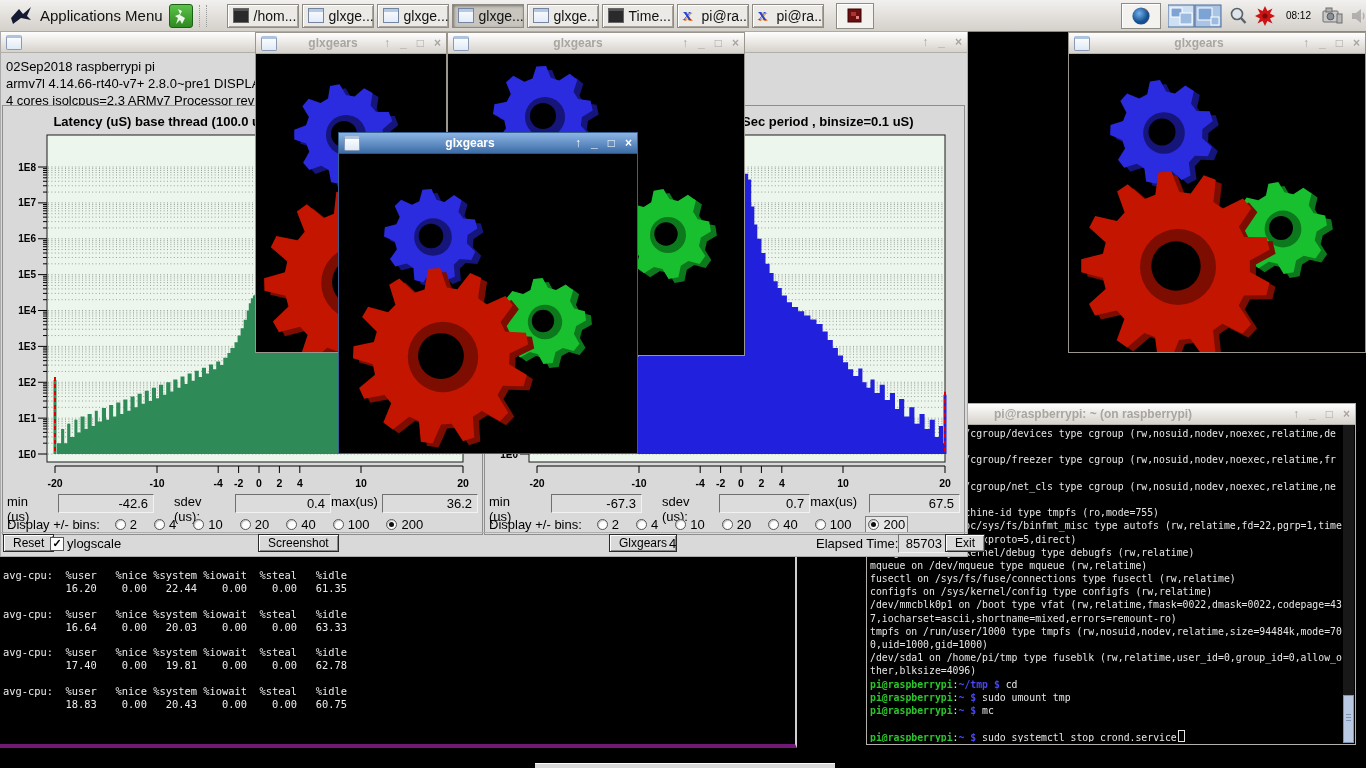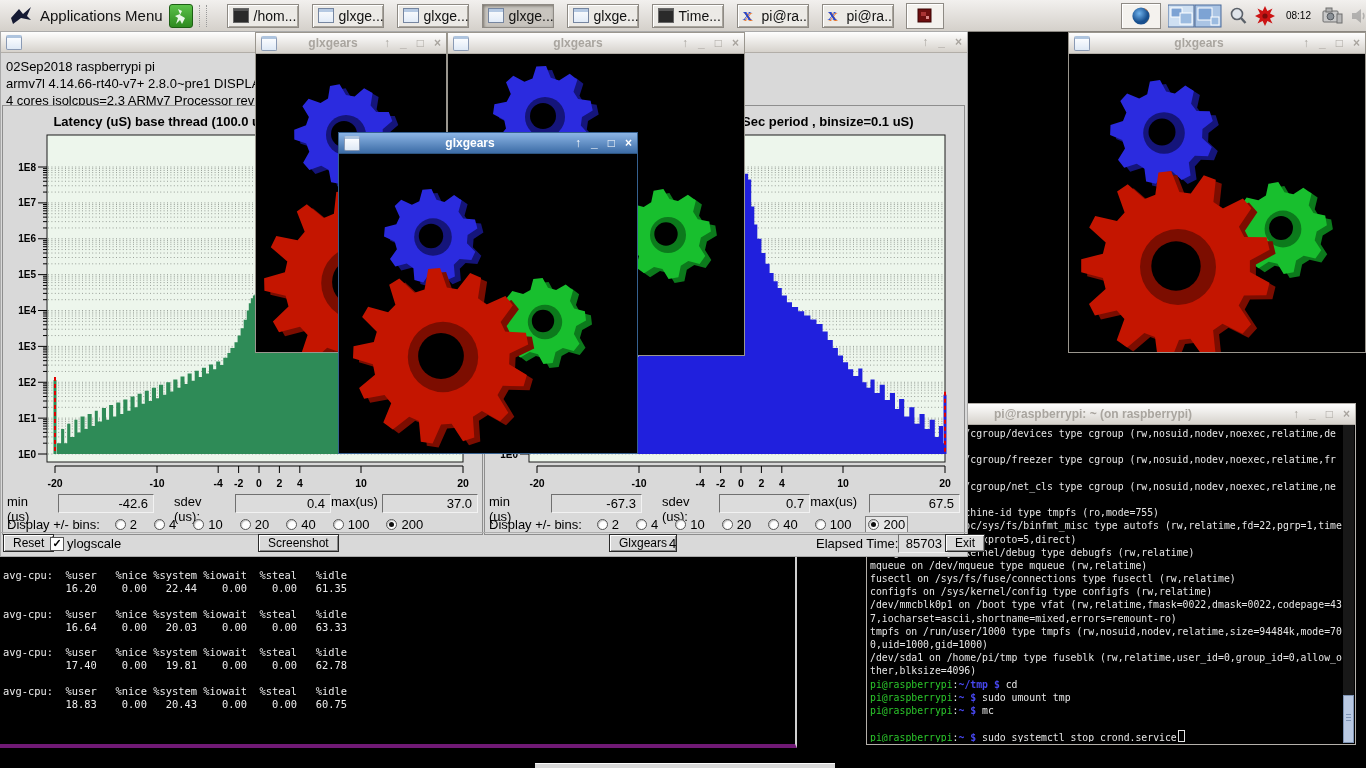--- a/index.html
+++ b/index.html
@@ -2,21 +2,21 @@
 <html><head>
 <meta charset="utf-8">
 <style>
   html,body{margin:0;padding:0}
   body{width:1366px;height:768px;background:#000;font-family:"Liberation Sans",sans-serif;position:relative;overflow:hidden}
   .win{position:absolute;box-sizing:border-box}
   
   #taskbar{left:0;top:0;width:1366px;height:31px;background:linear-gradient(#f2f0ee,#d4d0ca);border-bottom:1px solid #8a8680;display:flex;align-items:center;padding:0 4px;z-index:100}
   #appmenu{display:flex;align-items:center;gap:8px;font-size:15px;color:#111;padding:0 6px;height:100%}
   .grip{width:6px;height:22px;border-left:1px dotted #999;border-right:1px dotted #999;margin:0 6px}
-  #win-buttons{display:flex;gap:13px;margin-left:14px}
+  #win-buttons{display:flex;gap:3px;margin-left:14px}
   .tbtn{display:flex;align-items:center;gap:5px;height:24px;width:72px;box-sizing:border-box;padding:0 5px;background:#eceae6;border:1px solid #8e8a84;box-shadow:inset 1px 1px 0 #fff,inset -1px -1px 0 #a8a49c;font-size:14px;color:#111;white-space:nowrap;overflow:hidden}
   .tbtn.pressed{background:#c8c4be;box-shadow:inset 1px 1px 3px #77736b}
   .tbi{width:14px;height:13px;flex:0 0 auto;position:relative}
   .tbi.terminal-icon{background:#2a2a2a;border:1px solid #666;box-shadow:inset 0 2px 0 #555}
   .tbi.window-icon{background:linear-gradient(#fdfdfd,#e2ecf8);border:1px solid #7686a0;box-shadow:inset 0 3px 0 #b5c9e2}
   .tbi.xterm-icon{font-weight:bold;font-size:13px;line-height:13px;color:#2244cc;text-shadow:1px 1px 0 #e8742a;font-family:"Liberation Serif",serif}
   #tray{margin-left:auto;display:flex;align-items:center;gap:7px;padding-right:2px}
   .traybtn{height:24px;display:flex;align-items:center;justify-content:center;background:#f4f2ee;border:1px solid #8e8a84;box-shadow:inset 1px 1px 0 #fff}
   #clock{font-size:10px;color:#000;padding:0 3px}
   
@@ -51,21 +51,21 @@
   #ctl-gcount{position:absolute;left:668px;top:3px}
   #ctl-elabel{position:absolute;left:815px;top:3px}
   #ctl-efield{position:absolute;left:897px;top:1px;width:38px}
   
   #iostat{left:0;top:557px;width:797px;height:191px;background:#000;border-right:2px solid #d0d0d0;border-bottom:4px solid #701a75;z-index:20;overflow:hidden}
   #iostat pre{margin:0;padding:12px 0 0 3px;font-family:"DejaVu Sans Mono",monospace;font-size:10.4px;line-height:12.9px;color:#ececec}
   #rterm{left:866px;top:403px;width:490px;height:342px;background:#000;border:1px solid #b4b0aa;z-index:10;display:flex;flex-direction:column}
   #rt-body{flex:1;position:relative;background:#000}
   #rt-lines{position:absolute;left:3px;top:2px;right:13px;bottom:2px;overflow:hidden;font-family:"DejaVu Sans Mono",monospace;font-size:9.8px;line-height:13.2px;color:#e6e6e6}
   .tline{white-space:pre;height:13.2px}
-  .p-user{color:#2bc62b;font-weight:normal}
+  .p-user{color:#2bc62b;font-weight:bold}
   .p-path{color:#4747ef;font-weight:bold}
   .cursorbox{display:inline-block;width:5px;height:10px;border:1px solid #e6e6e6;vertical-align:-1px;margin-left:1px}
   #rt-scroll{position:absolute;right:1px;top:0;bottom:1px;width:11px;background:#181818}
   #rt-thumb{position:absolute;left:0;bottom:0;width:11px;height:48px;background:#b9c9e2;border:1px solid #7e94b5;box-sizing:border-box}
   #rt-thumb i{display:block;height:1px;background:#7e94b5;margin:2px 2px 0 2px}
   #rt-thumb i:first-child{margin-top:18px}
   
   #gw-a{left:255px;top:32px;width:192px;height:321px;z-index:30}
   #gw-b{left:447px;top:32px;width:298px;height:324px;z-index:31}
   #gw-c{left:338px;top:132px;width:300px;height:322px;z-index:40}
@@ -425,21 +425,21 @@
             <text x="296.79999999999995" y="356" text-anchor="middle" font-size="10.5px" font-weight="bold" fill="#000" stroke="none">4</text>
             <text x="358" y="356" text-anchor="middle" font-size="10.5px" font-weight="bold" fill="#000" stroke="none">10</text>
             <text x="460" y="356" text-anchor="middle" font-size="10.5px" font-weight="bold" fill="#000" stroke="none">20</text>
           </svg></div>
       <div class="stats-row">
         <span>min (us)</span>
         <span class="tkfield" style="margin-left:5px">-42.6</span>
         <span style="margin-left:20px">sdev (us):</span>
         <span class="tkfield" style="margin-left:5px">0.4</span>
         <span style="margin-left:auto">max(us)</span>
-        <span class="tkfield" style="margin-left:4px">37.0</span>
+        <span class="tkfield" style="margin-left:4px">36.2</span>
       </div>
       <div class="bins-row">
         <span>Display +/- bins:</span>
         <span class="bins-radios"><span class="radio">
               <span class="rb"></span>
               <span>2</span>
             </span><span class="radio">
               <span class="rb"></span>
               <span>4</span>
             </span><span class="radio">

